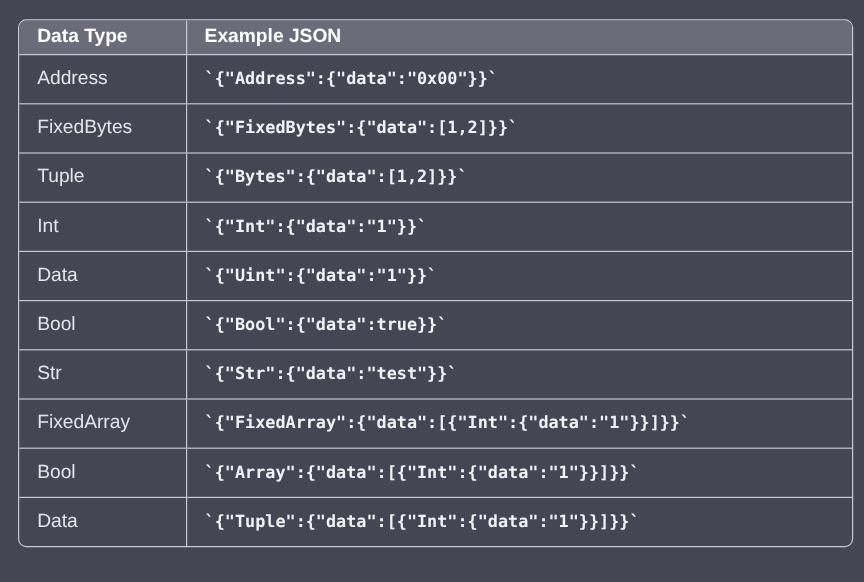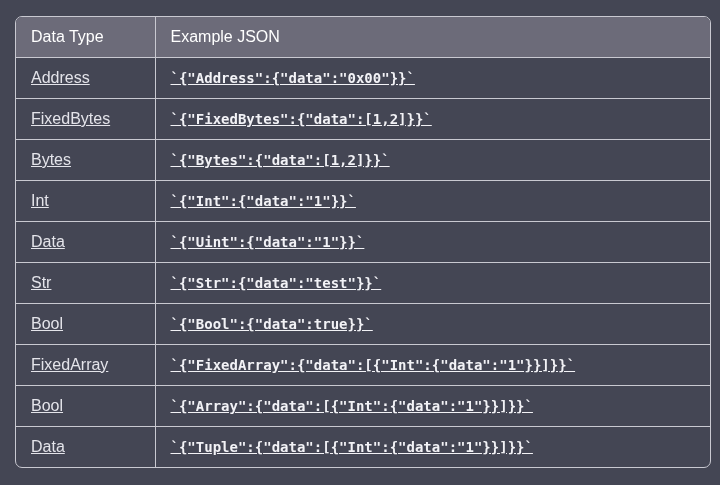--- a/index.html
+++ b/index.html
@@ -20,36 +20,35 @@
   table {
     border-collapse: collapse;
     width: 100%;
     table-layout: fixed;
   }
   col.c1 { width: 139px; }
   thead tr { background: #6c6b79; }
   th {
     text-align: left;
     color: #ffffff;
-    font-weight: normal;
+    font-weight: bold;
     font-size: 16px;
-    height: 40px;
+    height: 28px;
     padding: 0 0 0 15px;
     border-left: 1px solid #c9c9d1;
     margin-top: 40px;
   }
   td {
     color: #e4e4ea;
     font-size: 16px;
     height: 40px;
     padding: 0 0 0 15px;
     border-top: 1px solid #c9c9d1;
     border-left: 1px solid #c9c9d1;
     white-space: nowrap;
-    text-decoration: underline;
   }
   th:first-child, td:first-child { border-left: none; }
   td.code {
     font-family: "DejaVu Sans Mono", "Liberation Mono", monospace;
     font-weight: bold;
     font-size: 14px;
     color: #f2f2f6;
   }
 </style>
 </head>
@@ -70,38 +69,38 @@
     <tbody>
       <tr>
         <td>Address</td>
         <td class="code">`{"Address":{"data":"0x00"}}`</td>
       </tr>
       <tr>
         <td>FixedBytes</td>
         <td class="code">`{"FixedBytes":{"data":[1,2]}}`</td>
       </tr>
       <tr>
-        <td>Bytes</td>
+        <td>Tuple</td>
         <td class="code">`{"Bytes":{"data":[1,2]}}`</td>
       </tr>
       <tr>
         <td>Int</td>
         <td class="code">`{"Int":{"data":"1"}}`</td>
       </tr>
       <tr>
         <td>Data</td>
         <td class="code">`{"Uint":{"data":"1"}}`</td>
       </tr>
       <tr>
+        <td>Bool</td>
+        <td class="code">`{"Bool":{"data":true}}`</td>
+      </tr>
+      <tr>
         <td>Str</td>
         <td class="code">`{"Str":{"data":"test"}}`</td>
-      </tr>
-      <tr>
-        <td>Bool</td>
-        <td class="code">`{"Bool":{"data":true}}`</td>
       </tr>
       <tr>
         <td>FixedArray</td>
         <td class="code">`{"FixedArray":{"data":[{"Int":{"data":"1"}}]}}`</td>
       </tr>
       <tr>
         <td>Bool</td>
         <td class="code">`{"Array":{"data":[{"Int":{"data":"1"}}]}}`</td>
       </tr>
       <tr>

